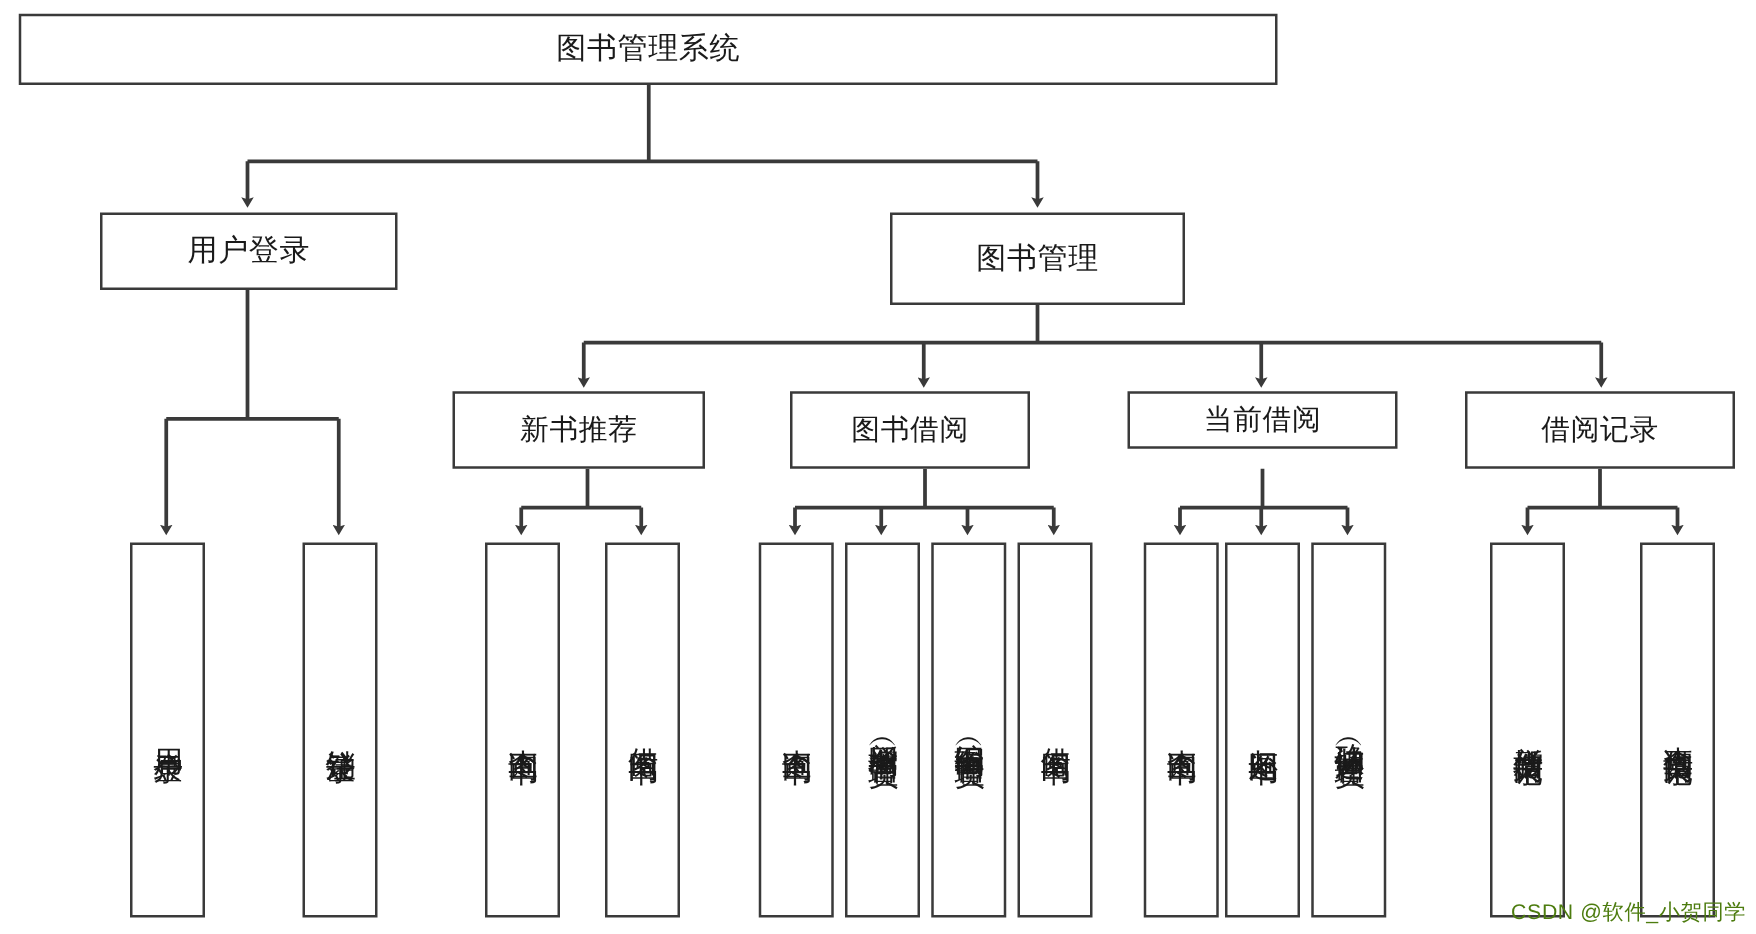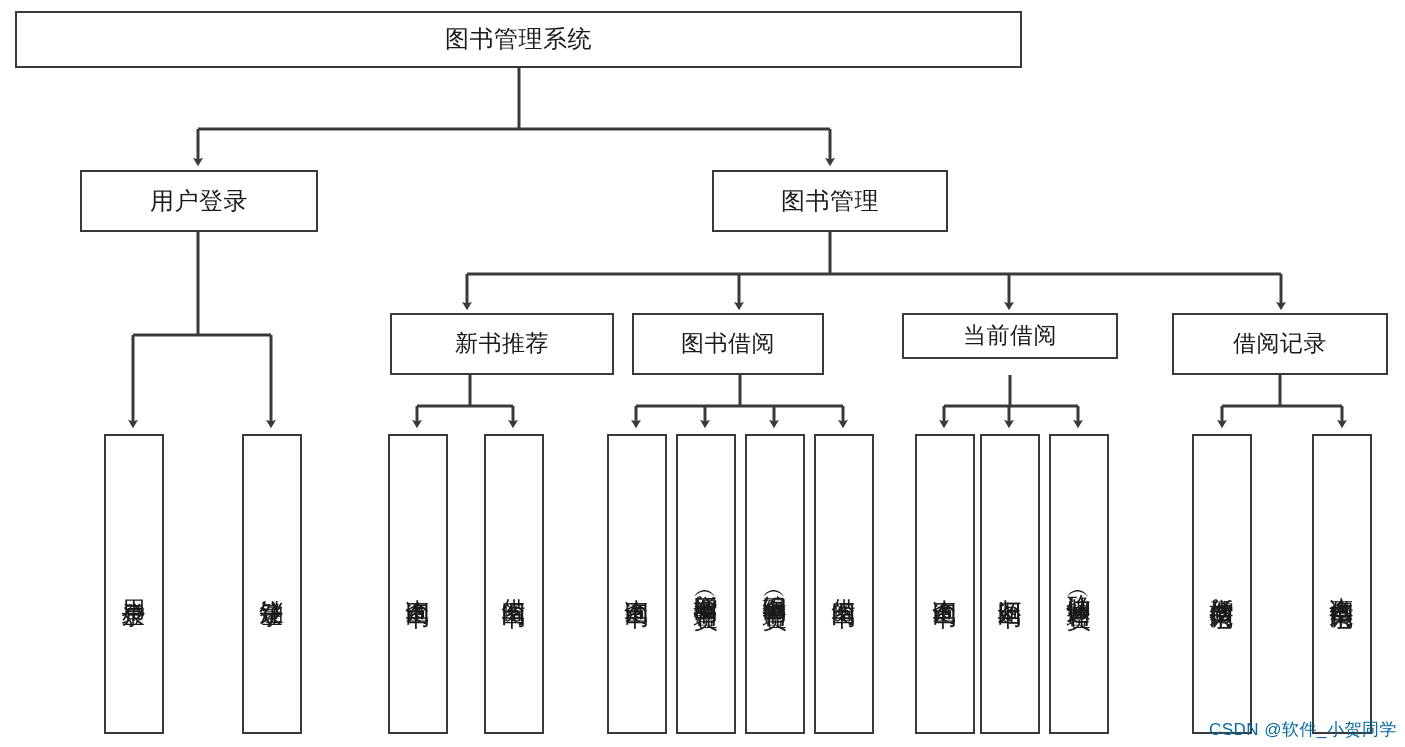--- a/index.html
+++ b/index.html
@@ -53,21 +53,21 @@
     position: absolute;
     left: 0; top: 0;
     width: 1405px;
     height: 747px;
     pointer-events: none;
   }
   #watermark {
     position: absolute;
     right: 8px;
     bottom: 6px;
-    color: #0369a1;
+    color: #4d7c0f;
     font-size: 17px;
     letter-spacing: 0.5px;
     white-space: nowrap;
   }
 </style>
 </head>
 <body>
 
 <div id="diagram-root">
 
@@ -121,25 +121,25 @@
     </g>
   </svg>
 
   <div class="node-box root" style="left:15px; top:11px; width:1007px; height:57px;">
     <span class="node-label">图书管理系统</span>
   </div>
 
   <div class="node-box level1" style="left:80px; top:170px; width:238px; height:62px;">
     <span class="node-label">用户登录</span>
   </div>
-  <div class="node-box level1" style="left:712px; top:170px; width:236px; height:62px;">
+  <div class="node-box level1" style="left:712px; top:170px; width:236px; height:74px;">
     <span class="node-label">图书管理</span>
   </div>
 
-  <div class="node-box level2" style="left:362px; top:313px; width:224px; height:62px;margin-left:28px;">
+  <div class="node-box level2" style="left:362px; top:313px; width:202px; height:62px;">
     <span class="node-label">新书推荐</span>
   </div>
   <div class="node-box level2" style="left:632px; top:313px; width:192px; height:62px;">
     <span class="node-label">图书借阅</span>
   </div>
   <div class="node-box level2" style="left:902px; top:313px; width:216px; height:46px;">
     <span class="node-label">当前借阅</span>
   </div>
   <div class="node-box level2" style="left:1172px; top:313px; width:216px; height:62px;">
     <span class="node-label">借阅记录</span>

